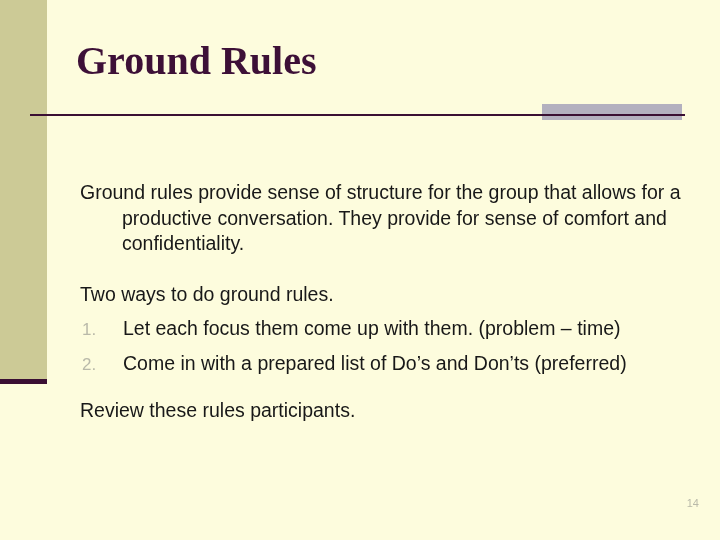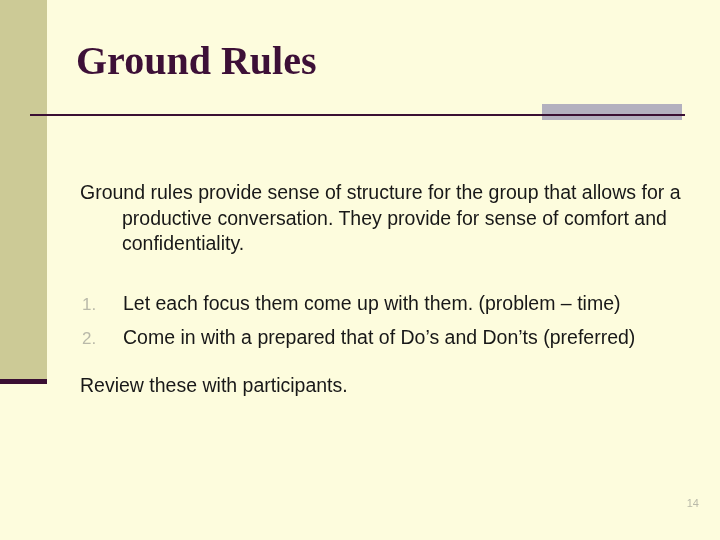--- a/index.html
+++ b/index.html
@@ -153,35 +153,36 @@
 
   <div class="accent-block"></div>
   <div class="title-rule"></div>
 
   <div class="body-area">
 
     <p class="para">Ground rules provide sense of structure for the group that allows for a productive conversation.  They provide for sense of comfort and confidentiality.</p>
 
     <div class="spacer-lg"></div>
 
+    <p class="lead">Two ways to do ground rules.</p>
 
     <div class="spacer-sm"></div>
 
     <ul class="num-list">
       <li class="num-item">
         <span class="num-marker">1.</span>
         <span class="num-text">Let each focus them come up with them. (problem – time)</span>
       </li>
       <li class="num-item">
         <span class="num-marker">2.</span>
-        <span class="num-text">Come in with a prepared that of Do’s and Don’ts (preferred)</span>
+        <span class="num-text">Come in with a prepared list of Do’s and Don’ts (preferred)</span>
       </li>
     </ul>
 
     <div class="spacer-md"></div>
 
-    <p class="closing">Review these with participants.</p>
+    <p class="closing">Review these rules participants.</p>
 
   </div>
 
   <div class="page-num">14</div>
 
 </div>
 
 </body></html>

